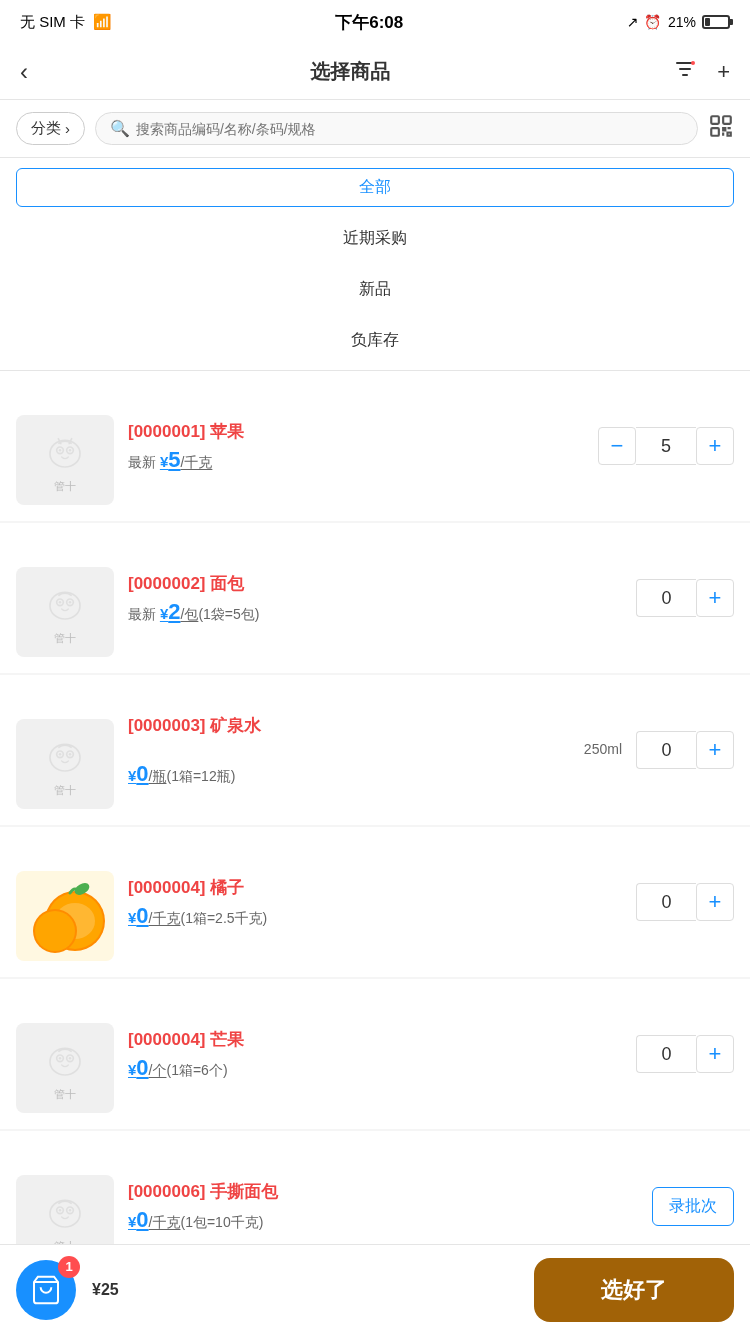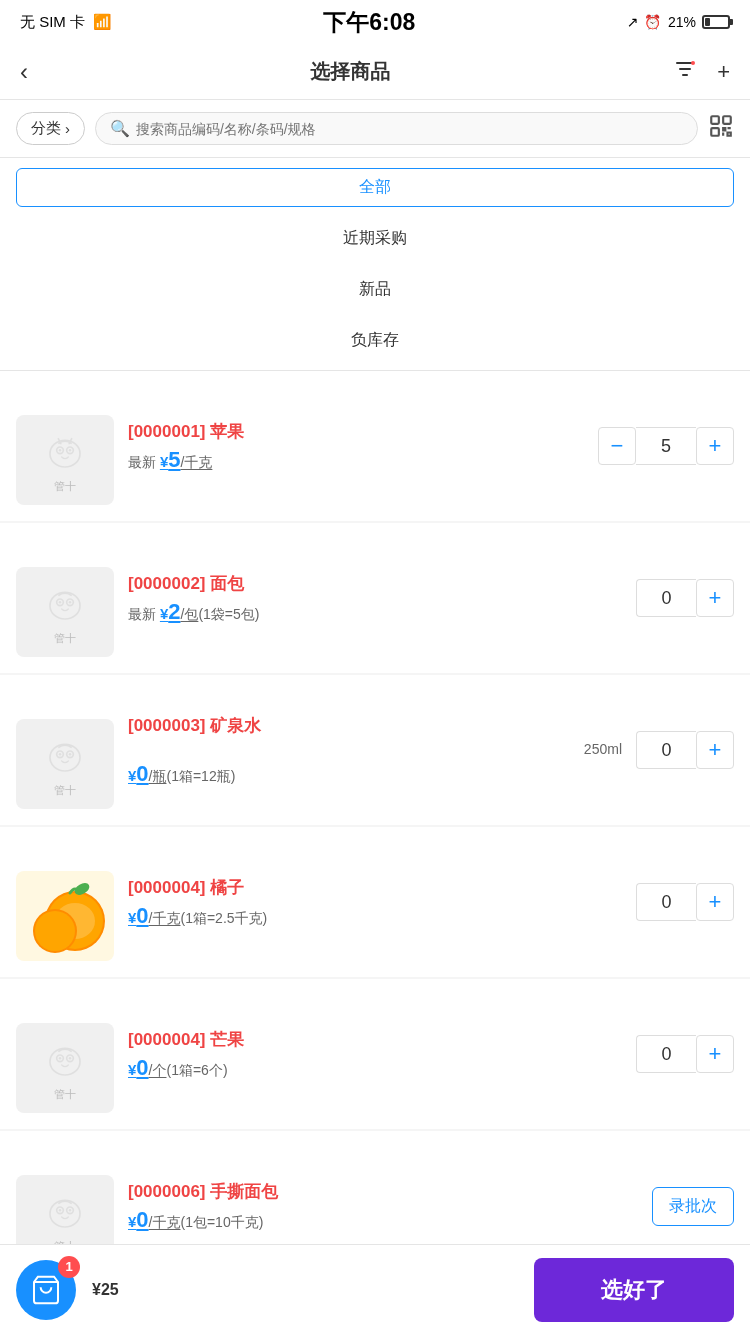--- a/index.html
+++ b/index.html
@@ -18,21 +18,21 @@
       background: #fff;
       height: 44px;
       display: flex;
       align-items: center;
       justify-content: space-between;
       padding: 0 20px;
       font-size: 16px;
       font-weight: 500;
     }
     .status-left { display: flex; align-items: center; gap: 8px; font-size: 15px; }
-    .status-center { font-size: 23px; font-weight: 600; }
+    .status-center { font-size: 17px; font-weight: 600; }
     .status-right { display: flex; align-items: center; gap: 6px; font-size: 14px; }
     .battery {
       display: inline-flex; align-items: center;
       border: 2px solid #333; border-radius: 3px;
       width: 28px; height: 14px; padding: 1px;
       position: relative;
     }
     .battery-fill { background: #333; height: 100%; width: 21%; border-radius: 1px; }
     .battery::after {
       content: '';
@@ -213,24 +213,24 @@
       position: absolute; top: -4px; right: -4px;
       background: #ff4d4f;
       color: #fff;
       font-size: 13px; font-weight: 700;
       width: 22px; height: 22px;
       border-radius: 50%;
       display: flex; align-items: center; justify-content: center;
     }
     .cart-total { font-size: 16px; font-weight: 700; color: #333; }
     .confirm-btn {
-      background: #6d28d9;
+      background: #a16207;
       color: #fff;
       border: none;
-      border-radius: 8px;
+      border-radius: 16px;
       width: 200px; height: 64px;
       font-size: 22px; font-weight: 600;
       cursor: pointer;
     }
 
     
     .product-item.partial {
       opacity: 1;
     }
   </style>

